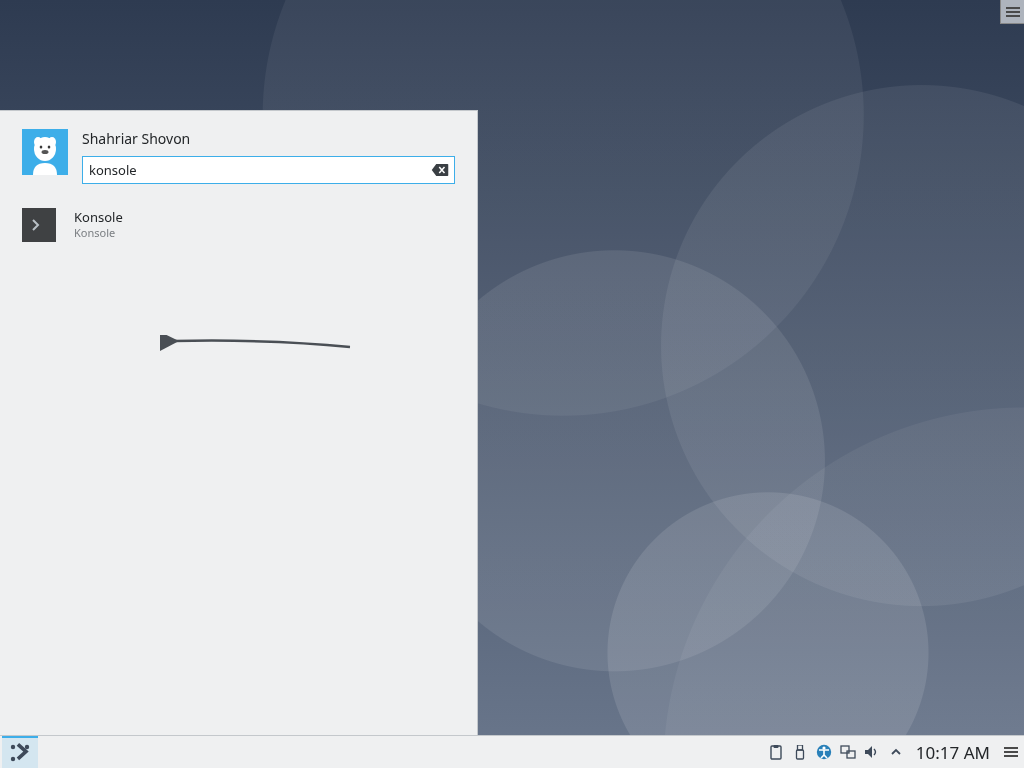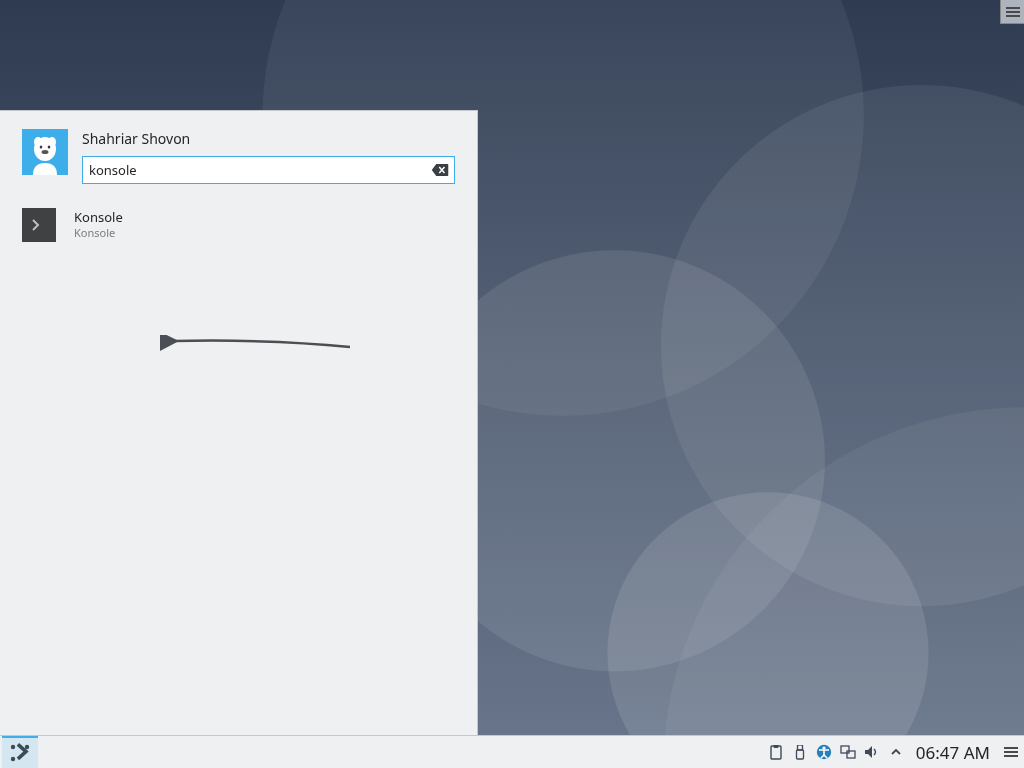--- a/index.html
+++ b/index.html
@@ -252,21 +252,21 @@
             <path d="M1 5 L4 5 L8 1 L8 13 L4 9 L1 9 Z" fill="#3e4a5a"></path>
             <path d="M10 4 Q13 7 10 10" stroke="#3e4a5a" stroke-width="1.4" fill="none"></path>
           </svg>
       </div>
       <div class="tray-icon">
         <svg width="10" height="8" viewBox="0 0 10 8">
             <path d="M1 6 L5 2 L9 6" stroke="#3e4a5a" stroke-width="1.8" fill="none"></path>
           </svg>
       </div>
     </div>
-    <div class="clock">06:47 AM</div>
+    <div class="clock">10:17 AM</div>
     <div class="menu-btn">
       <div class="hamburger" style="width:14px;height:10px">
           <span></span>
           <span></span>
           <span></span>
         </div>
     </div>
   </div>
 </div>
 

